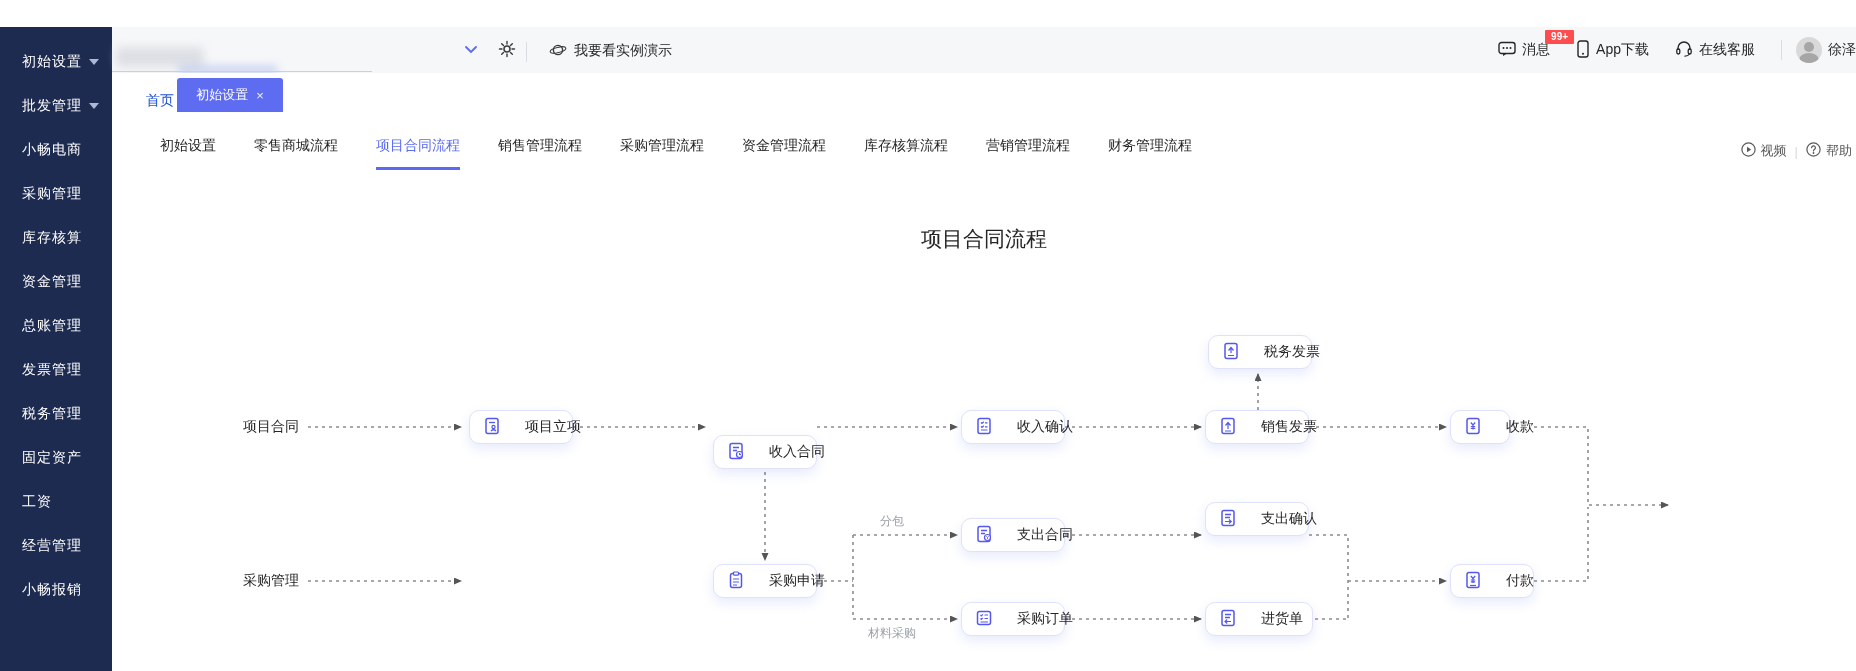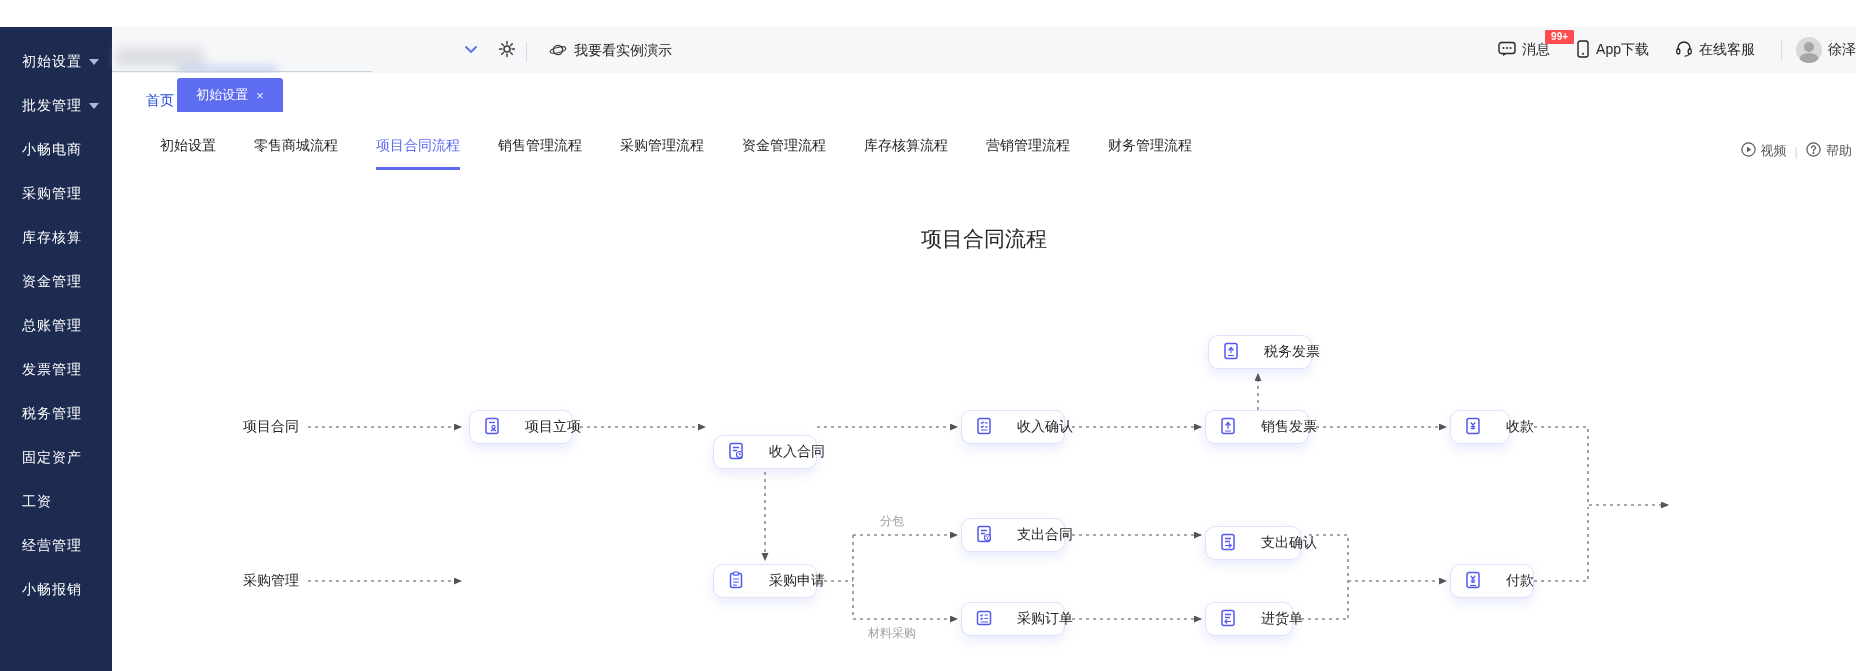--- a/index.html
+++ b/index.html
@@ -286,36 +286,36 @@
     </div>
     <div class="node" style="left:849px;top:348px;width:104px;">
       <span><svg width="18" height="18" viewBox="0 0 18 18">
             <rect x="3" y="1.5" width="12" height="15" rx="2" fill="none" stroke="#5558f0" stroke-width="1.5"></rect>
             <path d="M6 5.5 H12 M6 8.5 H10" stroke="#5558f0" stroke-width="1.3"></path>
             <circle cx="12.5" cy="12.5" r="3" fill="#fff" stroke="#5558f0" stroke-width="1.2"></circle>
             <path d="M11.3 11.3 L12.5 12.5 L13.7 11.3 M12.5 12.5 V14" stroke="#5558f0" stroke-width=".9" fill="none"></path>
           </svg></span>
       <span>支出合同</span>
     </div>
-    <div class="node" style="left:1093px;top:356px;width:96px;">
+    <div class="node" style="left:1093px;top:332px;width:104px;">
       <span><svg width="18" height="18" viewBox="0 0 18 18">
             <rect x="3" y="1.5" width="12" height="15" rx="2" fill="none" stroke="#5558f0" stroke-width="1.5"></rect>
             <path d="M6 5.5 H12 M6 8.5 H11" stroke="#5558f0" stroke-width="1.3"></path>
             <path d="M6 12.5 H12 M10 10.5 L12.2 12.5 L10 14.5" fill="none" stroke="#5558f0" stroke-width="1.2"></path>
           </svg></span>
       <span>支出确认</span>
     </div>
     <div class="node" style="left:849px;top:432px;width:104px;">
       <span><svg width="18" height="18" viewBox="0 0 18 18">
             <rect x="2.5" y="2.5" width="13" height="13" rx="2" fill="none" stroke="#5558f0" stroke-width="1.5"></rect>
             <path d="M5.5 6 L6.3 6.8 L7.8 5.3 M9.5 6 H13 M5.5 9.5 L6.3 10.3 L7.8 8.8 M9.5 9.5 H13 M5.5 13 H13" stroke="#5558f0" stroke-width="1.2" fill="none"></path>
           </svg></span>
       <span>采购订单</span>
     </div>
-    <div class="node" style="left:1093px;top:432px;width:88px;">
+    <div class="node" style="left:1093px;top:432px;width:108px;">
       <span><svg width="18" height="18" viewBox="0 0 18 18">
             <rect x="3" y="1.5" width="12" height="15" rx="2" fill="none" stroke="#5558f0" stroke-width="1.5"></rect>
             <path d="M6 5.5 H12 M6 8.5 H11" stroke="#5558f0" stroke-width="1.3"></path>
             <path d="M12 12.5 H6 M8.2 10.5 L6 12.5 L8.2 14.5" fill="none" stroke="#5558f0" stroke-width="1.2"></path>
           </svg></span>
       <span>进货单</span>
     </div>
     <div class="node" style="left:1338px;top:394px;width:84px;">
       <span><svg width="18" height="18" viewBox="0 0 18 18">
             <rect x="3" y="1.5" width="12" height="15" rx="2" fill="none" stroke="#5558f0" stroke-width="1.5"></rect>

